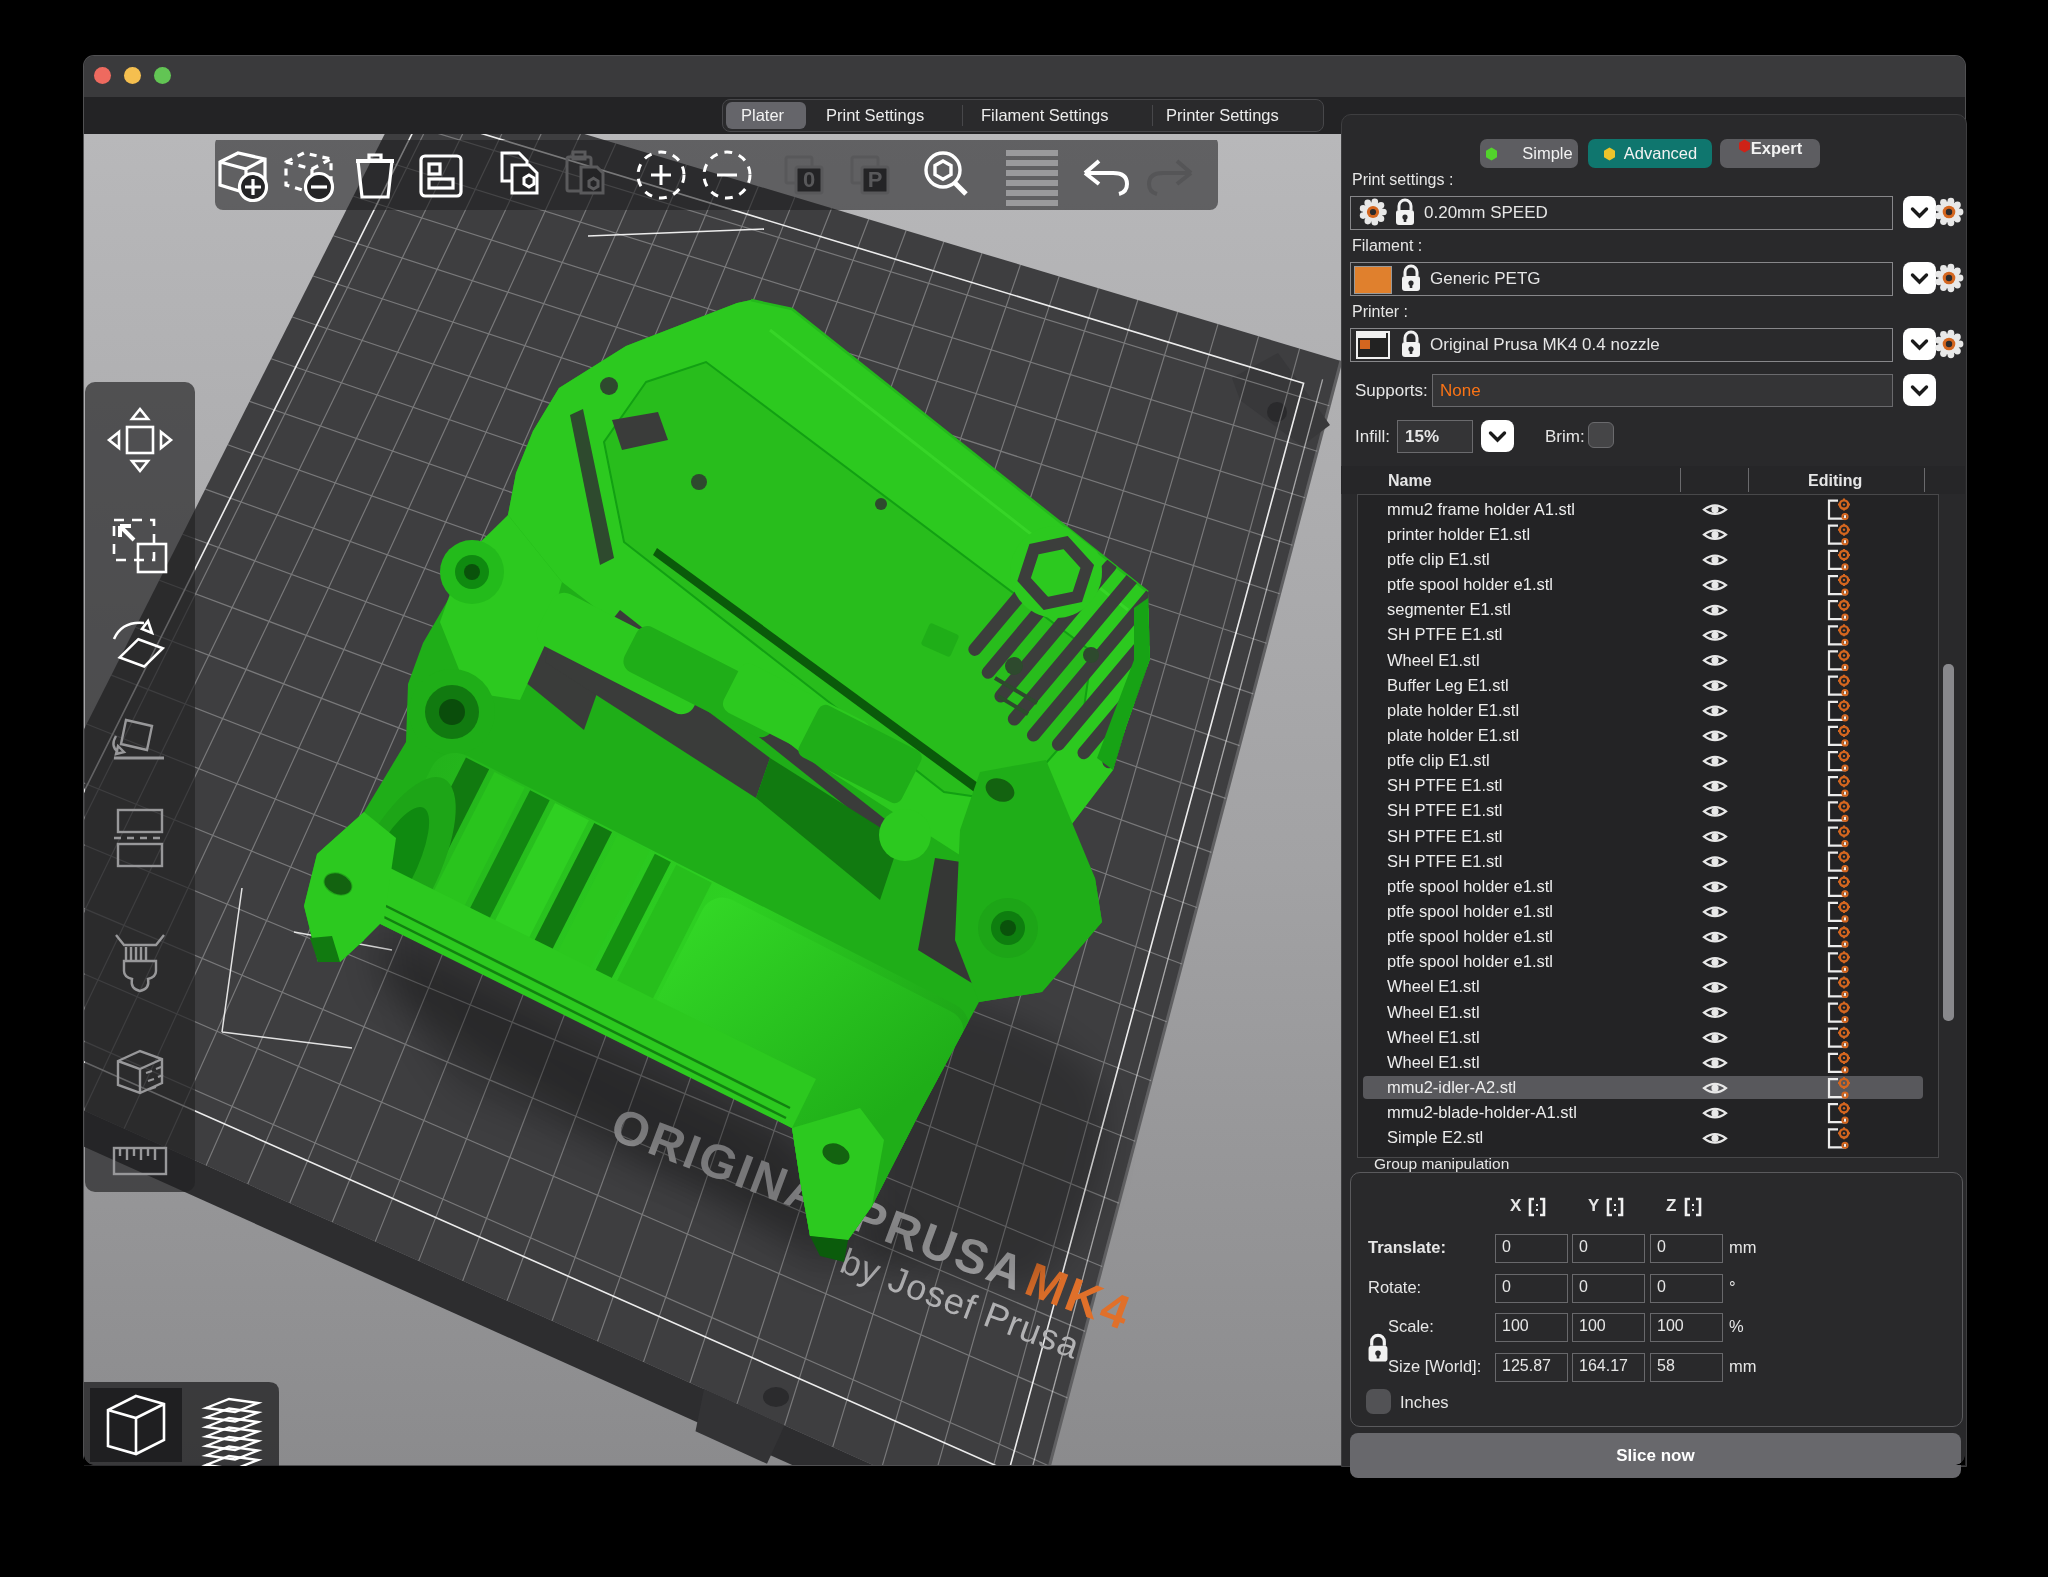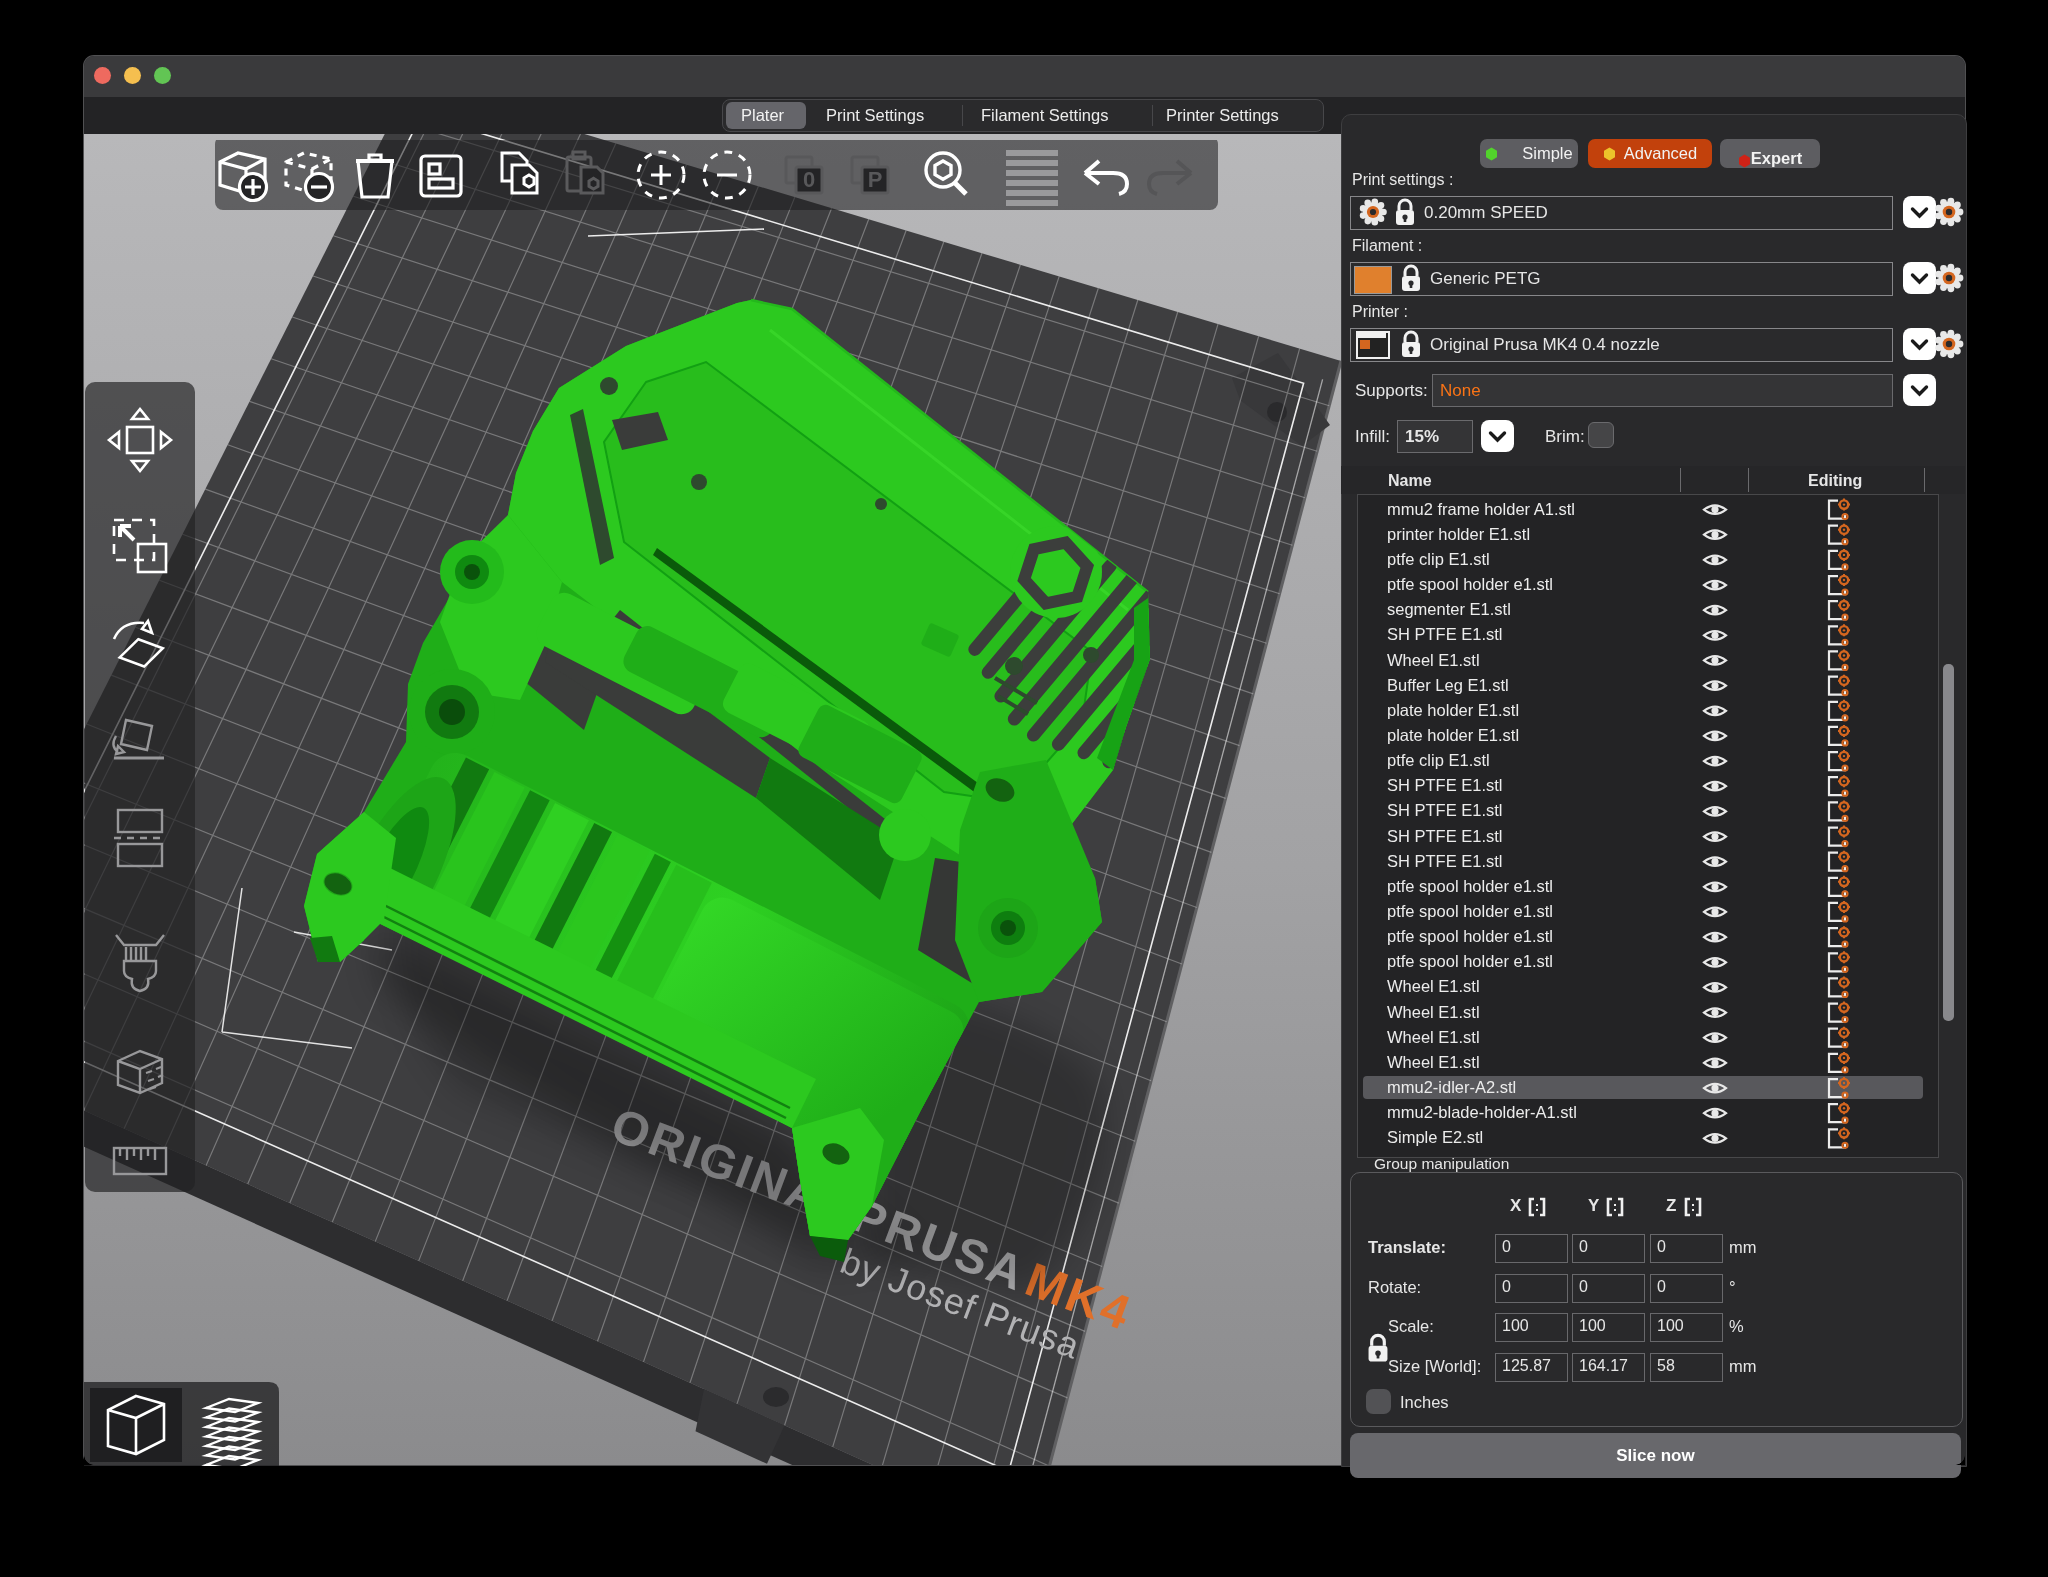--- a/index.html
+++ b/index.html
@@ -309,27 +309,27 @@
       <path d="M206 1465.0 l23 -9 l29 4 l-23 9 z"></path>
     </g>
   </svg>
 <div style="position:absolute;left:1341px;top:114px;width:624px;height:1351px;background:#29292b;border:1px solid #3e3e40;border-radius:10px 10px 0 0"></div>
 <div style="position:absolute;left:1480px;top:139px;width:98px;height:29px;background:#5d5d61;border-radius:7px;display:flex;align-items:center;justify-content:center;gap:24px">
     <svg width="13" height="14">
       <path d="M6.5 0.5 L12 3.8 V10.2 L6.5 13.5 L1 10.2 V3.8 Z" fill="#52d32c"></path>
     </svg>
     <span style="font-size:16.5px;font-weight:normal;color:#f2f2f2">Simple</span>
   </div>
-<div style="position:absolute;left:1588px;top:139px;width:124px;height:29px;background:#c2410c;border-radius:7px;display:flex;align-items:center;justify-content:center;gap:8px">
+<div style="position:absolute;left:1588px;top:139px;width:124px;height:29px;background:#0f766e;border-radius:7px;display:flex;align-items:center;justify-content:center;gap:8px">
     <svg width="13" height="14">
       <path d="M6.5 0.5 L12 3.8 V10.2 L6.5 13.5 L1 10.2 V3.8 Z" fill="#ecc32b"></path>
     </svg>
     <span style="font-size:16.5px;font-weight:normal;color:#f2f2f2">Advanced</span>
   </div>
-<div style="position:absolute;left:1720px;top:139px;width:100px;height:29px;background:#5d5d61;border-radius:7px;display:flex;align-items:flex-end;justify-content:center;">
+<div style="position:absolute;left:1720px;top:139px;width:100px;height:29px;background:#5d5d61;border-radius:7px;display:flex;align-items:flex-start;justify-content:center;">
     <svg width="13" height="14">
       <path d="M6.5 0.5 L12 3.8 V10.2 L6.5 13.5 L1 10.2 V3.8 Z" fill="#cf2217"></path>
     </svg>
     <span style="font-size:16.5px;font-weight:bold;color:#f2f2f2">Expert</span>
   </div>
 <div style="position:absolute;left:1352px;top:171px;font-size:16px;font-weight:normal;color:#e6e6e6;letter-spacing:0px;white-space:nowrap">Print settings :</div>
 <div style="position:absolute;left:1350px;top:196px;width:541px;height:32px;border:1px solid #87878a;background:#2a2a2c"></div>
 <svg width="30" height="30" style="position:absolute;left:1358px;top:197px">
     <circle cx="25.5" cy="15.0" r="3.3" fill="#e8e8e8"></circle>
     <circle cx="23.0" cy="21.7" r="3.3" fill="#e8e8e8"></circle>

